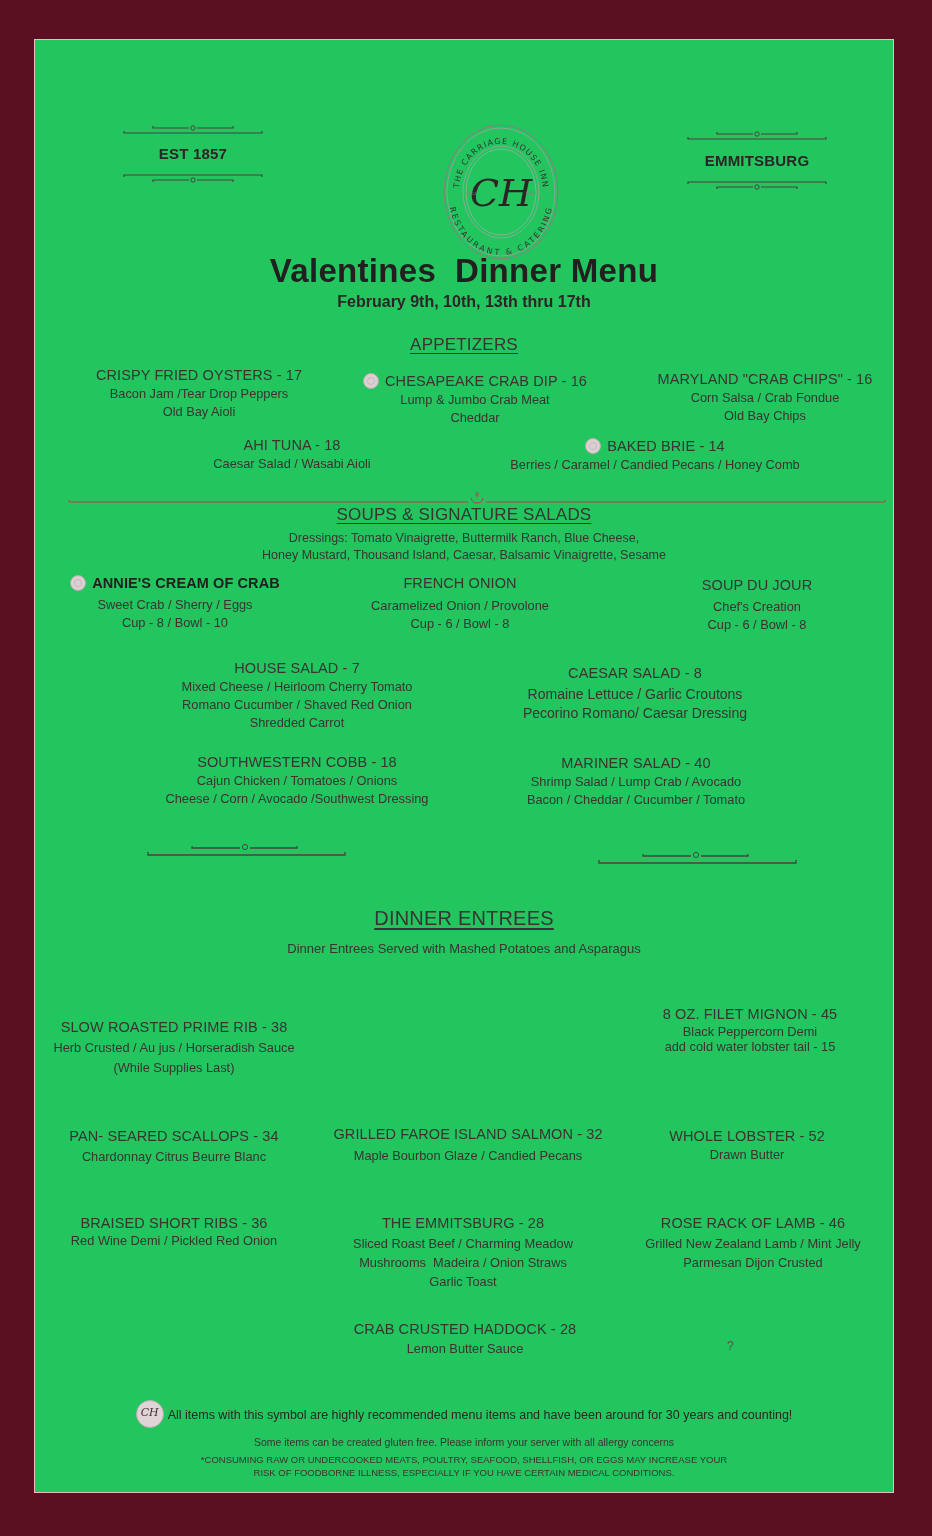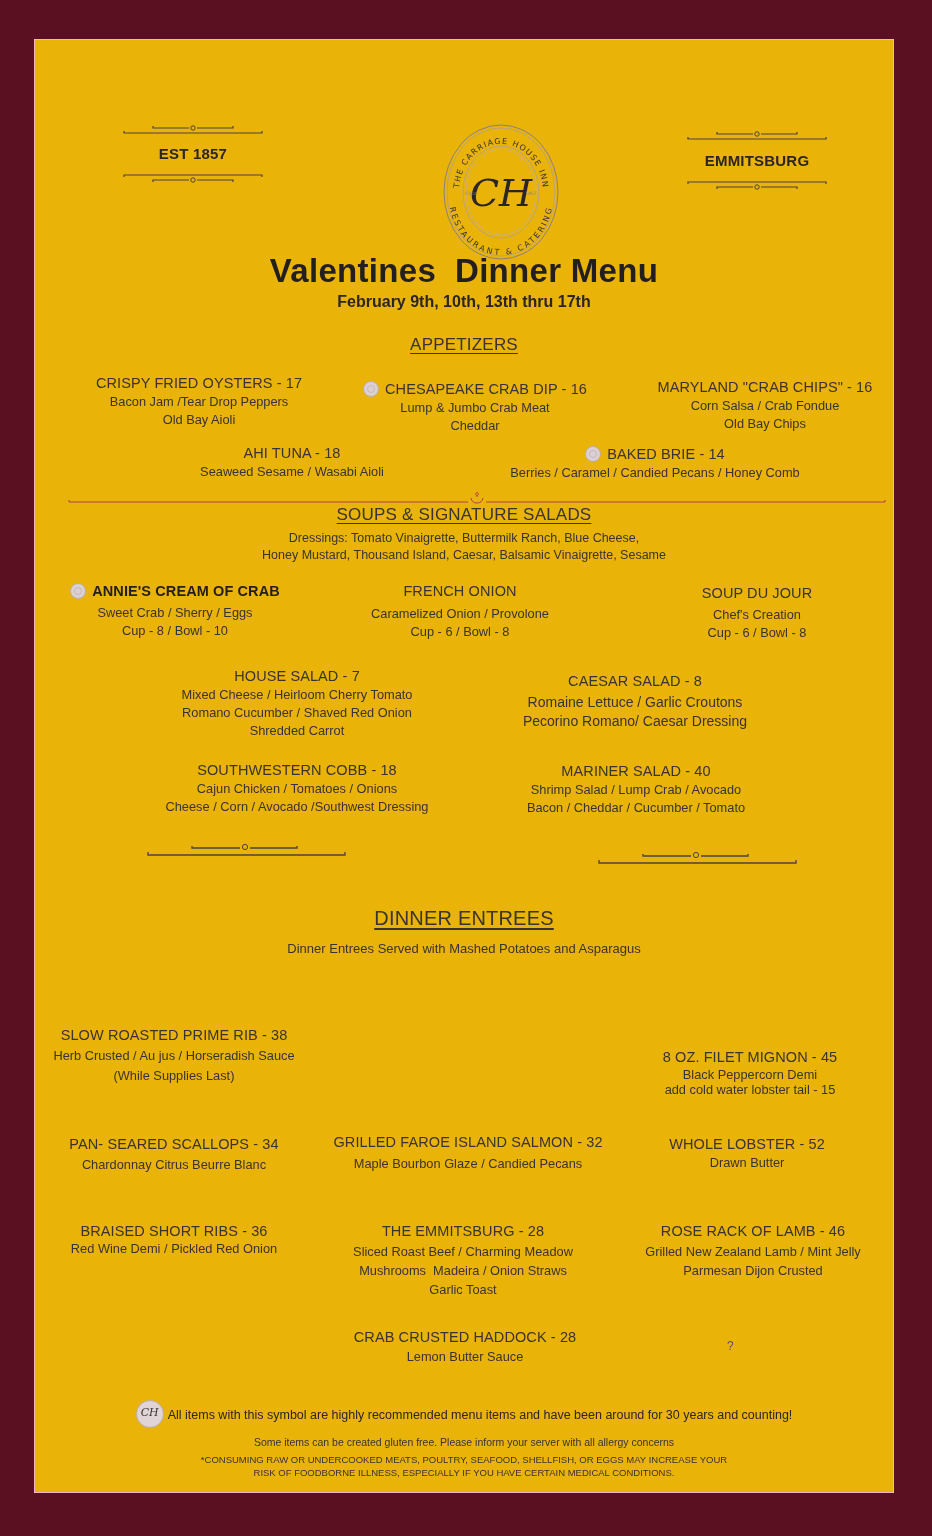--- a/index.html
+++ b/index.html
@@ -8,21 +8,21 @@
     background: #5a1020;
     position: relative;
     overflow: hidden;
     font-family: "Liberation Sans", "DejaVu Sans", sans-serif;
     color: #3a3334;
   }
   .panel {
     position: absolute;
     left: 35px; top: 40px;
     width: 858px; height: 1452px;
-    background: #eab308;
+    background: #22c55e;
     box-shadow: 0 0 0 1px #e9b9c4;
   }
   .abs { position: absolute; }
 
   
   .orn { position: absolute; width: 140px; height: 14px; }
   .orn svg { display: block; }
 
   .side-label {
     position: absolute;
@@ -70,21 +70,20 @@
     text-align: center;
     font-size: 12.5px;
     color: #3a3334;
     line-height: 17px;
   }
 
   .item {
     position: absolute;
     text-align: center;
     color: #3a3334;
-    margin-top: 8px;
   }
   .item .name {
     font-size: 14.5px;
     letter-spacing: 0.1px;
     white-space: nowrap;
     line-height: 19px;
   }
   .item .name.bold { font-weight: bold; color: #231e1f; }
   .item .desc {
     font-size: 12.8px;
@@ -220,21 +219,21 @@
   </div>
 
   <div class="item" style="left:595px;top:330px;width:270px;">
     <div class="name">MARYLAND "CRAB CHIPS" - 16</div>
     <div class="desc">Corn Salsa / Crab Fondue</div>
     <div class="desc">Old Bay Chips</div>
   </div>
 
   <div class="item" style="left:132px;top:396px;width:250px;">
     <div class="name">AHI TUNA - 18</div>
-    <div class="desc">Seaweed Sesame / Wasabi Aioli</div>
+    <div class="desc">Caesar Salad / Wasabi Aioli</div>
   </div>
 
   <div class="item" style="left:455px;top:397px;width:330px;">
     <div class="name"><span class="badge"></span><span>BAKED BRIE - 14</span></div>
     <div class="desc">Berries / Caramel / Candied Pecans / Honey Comb</div>
   </div>
 
   <div class="divider">
     <svg width="818" height="12" viewBox="0 0 818 12">
       <path d="M1 8 L1 10 L400 10 M418 10 L817 10 L817 8" fill="none" stroke="#b5404f" stroke-width="1"></path>
@@ -310,21 +309,21 @@
   <div class="section-head big" style="top:867px;">DINNER ENTREES</div>
   <div class="note" style="top:900px;font-size:13px;">Dinner Entrees Served with Mashed Potatoes and Asparagus</div>
 
   <div class="item" style="left:0px;top:978px;width:278px;">
     <div class="name">SLOW ROASTED PRIME RIB - 38</div>
     <div class="desc" style="margin-top:2px;">Herb Crusted / Au jus / Horseradish Sauce</div>
     <div class="desc" style="margin-top:2px;">(While Supplies Last)</div>
   </div>
 
 
-  <div class="item" style="left:600px;top:1000px;width:230px;">
+  <div class="item" style="left:600px;top:965px;width:230px;">
     <div class="name">8 OZ. FILET MIGNON - 45</div>
     <div class="desc" style="line-height:15px;">Black Peppercorn Demi</div>
     <div class="desc" style="line-height:15px;">add cold water lobster tail - 15</div>
   </div>
 
   <div class="item" style="left:10px;top:1087px;width:258px;">
     <div class="name">PAN- SEARED SCALLOPS - 34</div>
     <div class="desc" style="margin-top:2px;">Chardonnay Citrus Beurre Blanc</div>
   </div>
 

